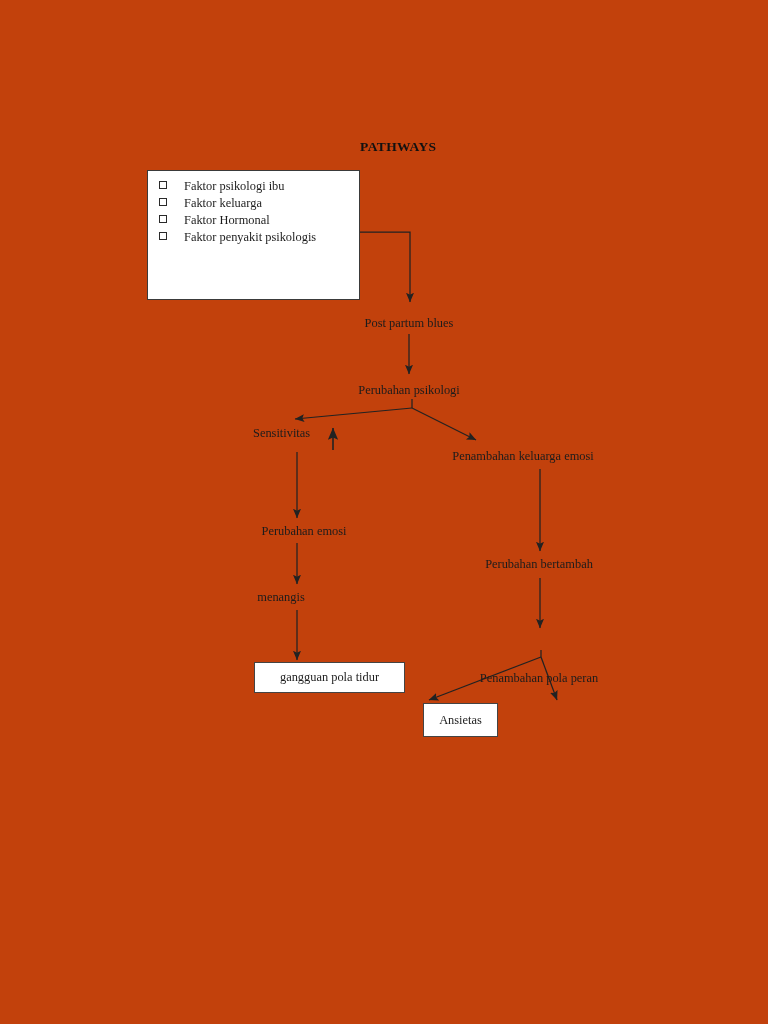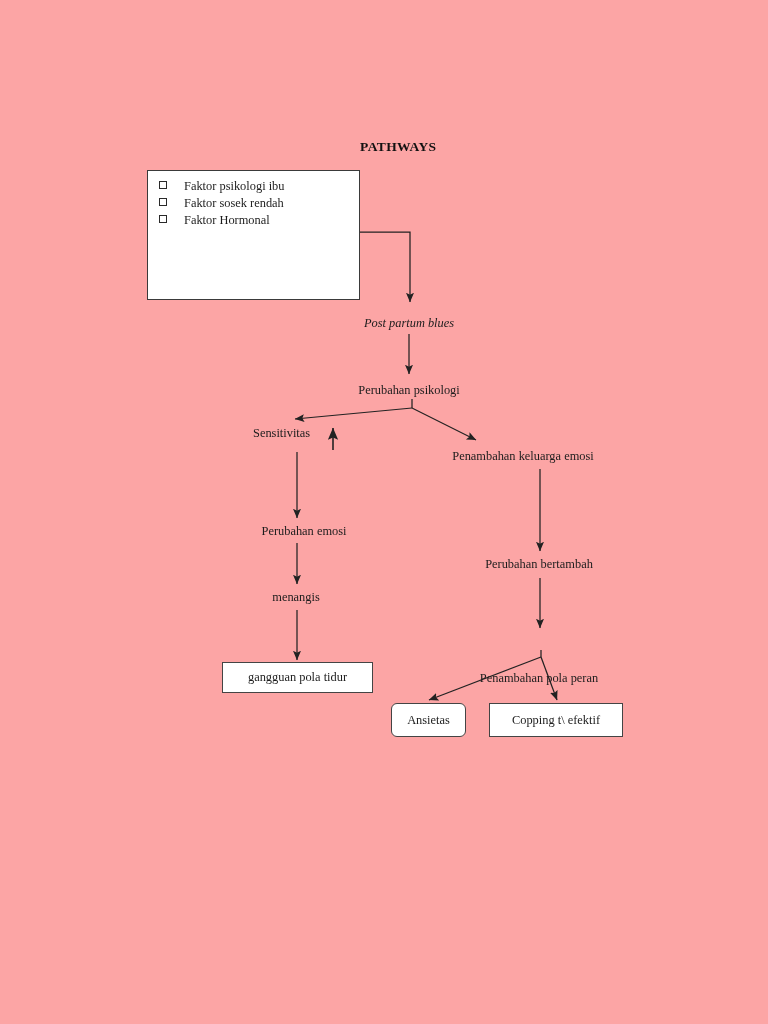--- a/index.html
+++ b/index.html
@@ -4,21 +4,21 @@
 <style>
   html, body {
     margin: 0;
     padding: 0;
     background: #ffffff;
   }
   #page {
     position: relative;
     width: 768px;
     height: 1024px;
-    background: #fca5a5;
+    background: #c2410c;
     overflow: hidden;
     font-family: "Liberation Serif", "DejaVu Serif", serif;
     color: #1a1a1a;
   }
   #svg-layer {
     position: absolute;
     left: 0;
     top: 0;
     width: 768px;
     height: 1024px;
@@ -88,26 +88,27 @@
     position: absolute;
     border: 1.2px solid #444444;
     background: #ffffff;
     box-sizing: border-box;
     display: flex;
     align-items: center;
     justify-content: center;
     font-size: 12.4px;
     color: #1c1c1c;
     white-space: nowrap;
+    margin-left: 32px;
   }
   .box-gangguan {
     left: 222px; top: 662px; width: 151px; height: 31px;
   }
   .box-ansietas {
-    left: 391px; top: 703px; width: 75px; height: 34px; border-radius: 6px;
+    left: 391px; top: 703px; width: 75px; height: 34px;
   }
   .box-copping {
     left: 489px; top: 703px; width: 134px; height: 34px;
   }
 </style>
 </head>
 <body>
 
 <div id="page">
 
@@ -178,46 +179,49 @@
   <div class="title" style="left:360px; top:139px;">PATHWAYS</div>
 
   <div class="factor-box">
     <ul class="factor-list">
       <li class="factor-item">
         <span class="bullet-sq"></span>
         <span>Faktor psikologi ibu</span>
       </li>
       <li class="factor-item">
         <span class="bullet-sq"></span>
-        <span>Faktor sosek rendah</span>
+        <span>Faktor keluarga</span>
       </li>
       <li class="factor-item">
         <span class="bullet-sq"></span>
         <span>Faktor Hormonal</span>
+      </li>
+      <li class="factor-item">
+        <span class="bullet-sq"></span>
+        <span>Faktor penyakit psikologis</span>
       </li>
     </ul>
   </div>
 
-  <div class="node-label" style="left:409px; top:316px;font-style:italic;">Post partum blues</div>
+  <div class="node-label" style="left:409px; top:316px;">Post partum blues</div>
 
   <div class="node-label" style="left:409px; top:383px;">Perubahan psikologi</div>
 
   <div class="node-label with-uparrow" style="left:253px; top:426px;">
     <span>Sensitivitas</span>
   </div>
 
   <div class="node-label" style="left:523px; top:449px;">Penambahan keluarga emosi</div>
 
   <div class="node-label" style="left:304px; top:524px;">Perubahan emosi</div>
 
-  <div class="node-label" style="left:296px; top:590px;">menangis</div>
+  <div class="node-label" style="left:281px; top:590px;">menangis</div>
 
   <div class="node-label" style="left:539px; top:557px;">Perubahan bertambah</div>
 
   <div class="node-label" style="left:539px; top:634px;margin-top:37px;">Penambahan pola peran</div>
 
   <div class="term-box box-gangguan">gangguan pola tidur</div>
 
   <div class="term-box box-ansietas">Ansietas</div>
 
-  <div class="term-box box-copping">Copping t\ efektif</div>
 
 </div>
 
 </body></html>

